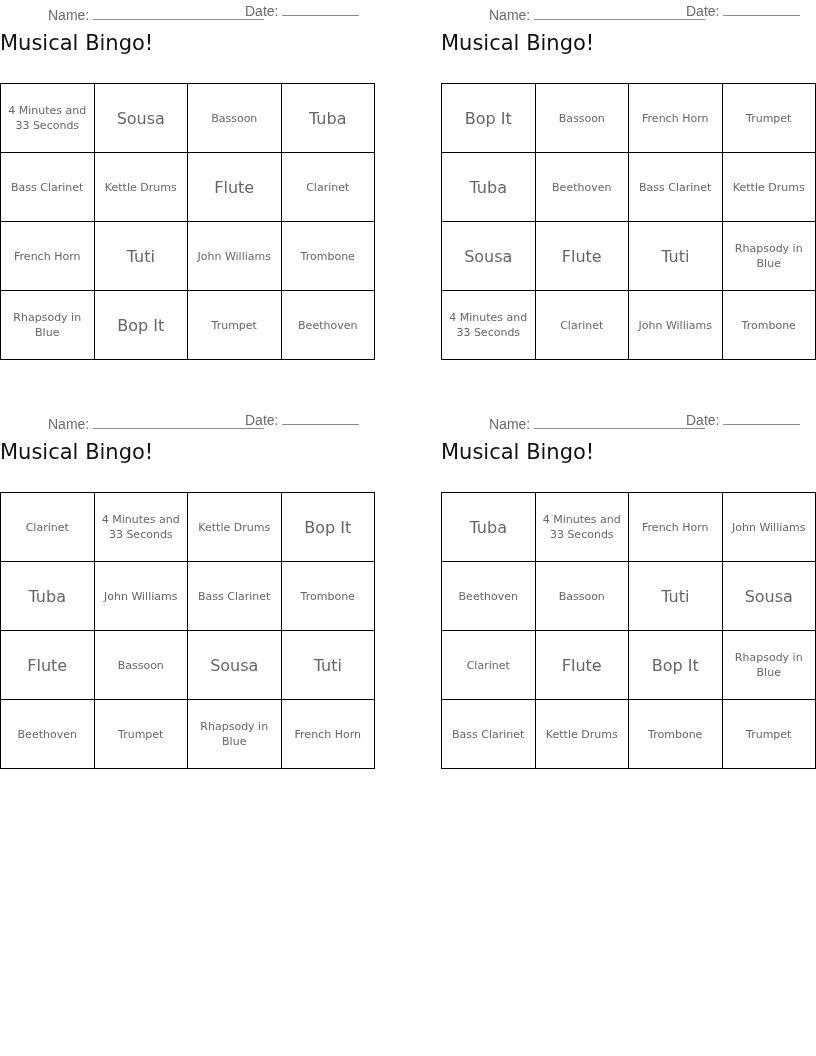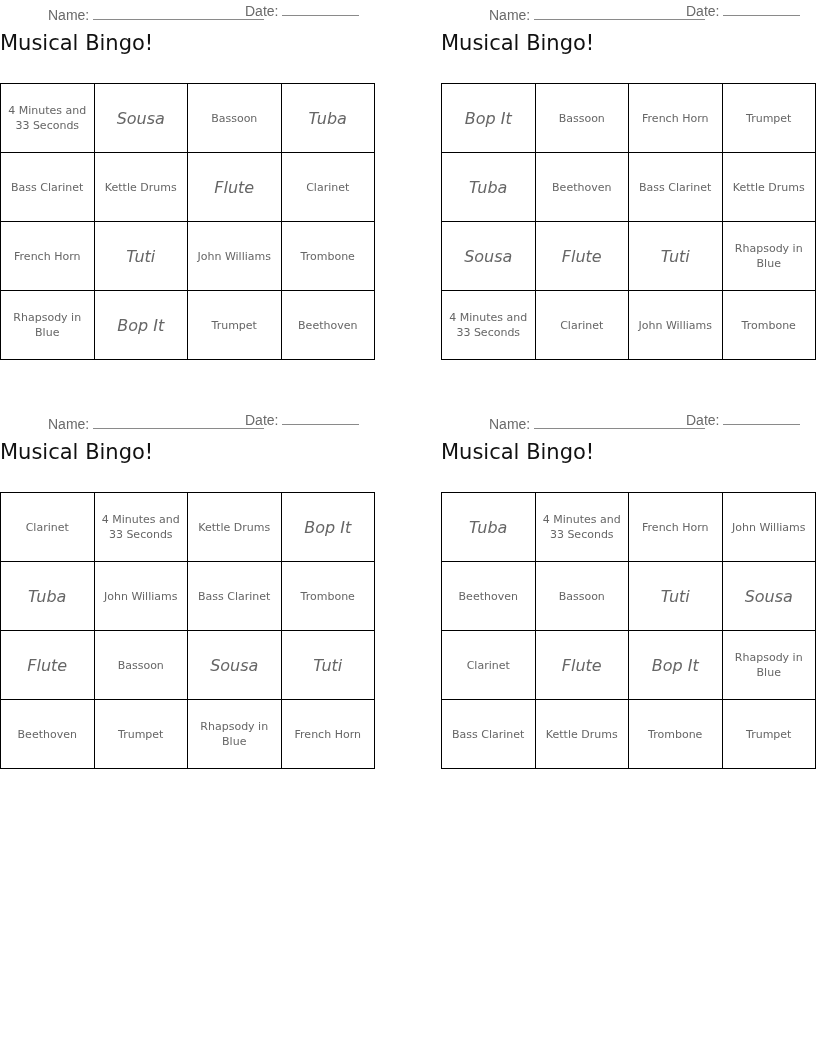--- a/index.html
+++ b/index.html
@@ -80,21 +80,21 @@
       height: 68px;
       padding: 0 4px;
       text-align: center;
       vertical-align: middle;
       font-family: "DejaVu Sans", sans-serif;
       color: #666666;
       line-height: 15px;
       overflow: hidden;
     }
     table.grid td.sm { font-size: 11px; }
-    table.grid td.lg { font-size: 16px; font-style: italic; }
+    table.grid td.lg { font-size: 16px; }
   </style>
 </head>
 <body>
 
 <div id="sheet">
   <div class="card c0">
     <div class="meta-row">
       <span class="meta-name">
         <span>Name:</span><span class="blank-line"></span>
       </span>

